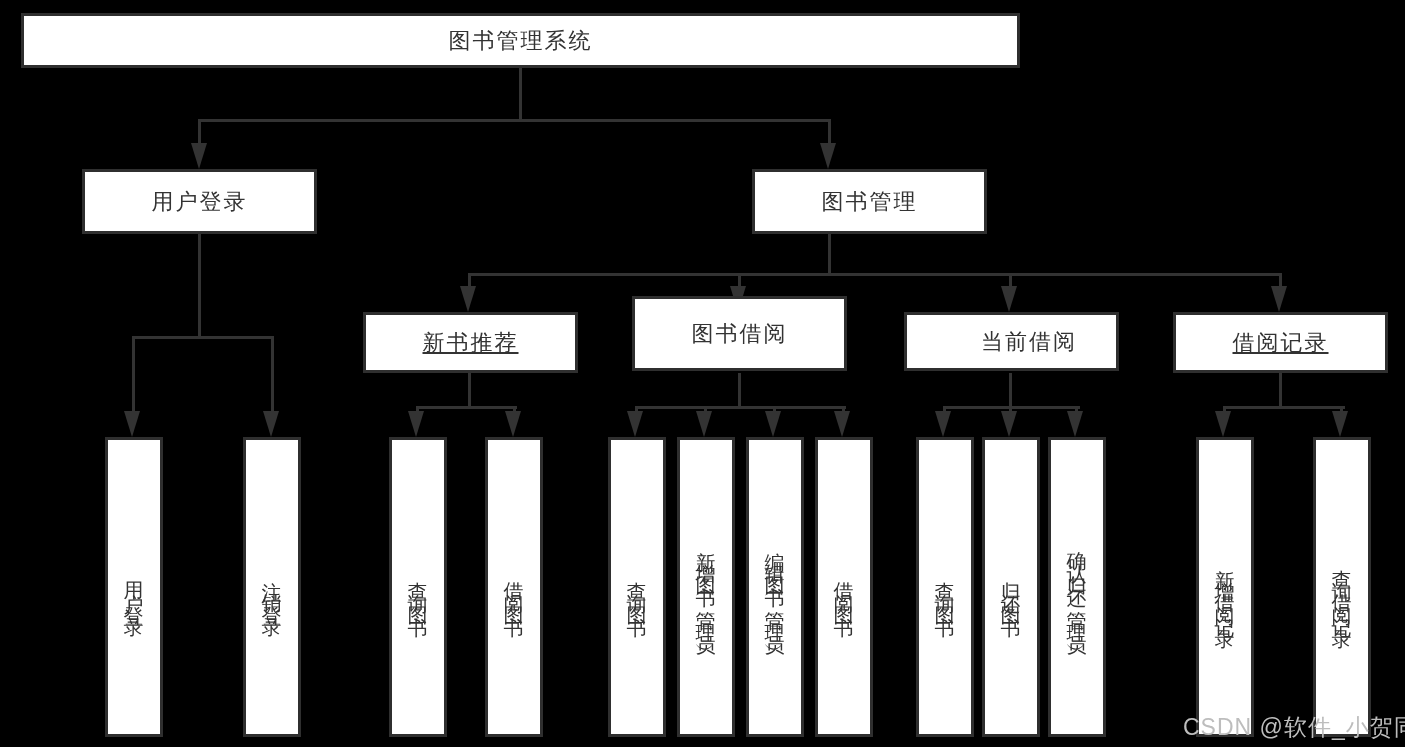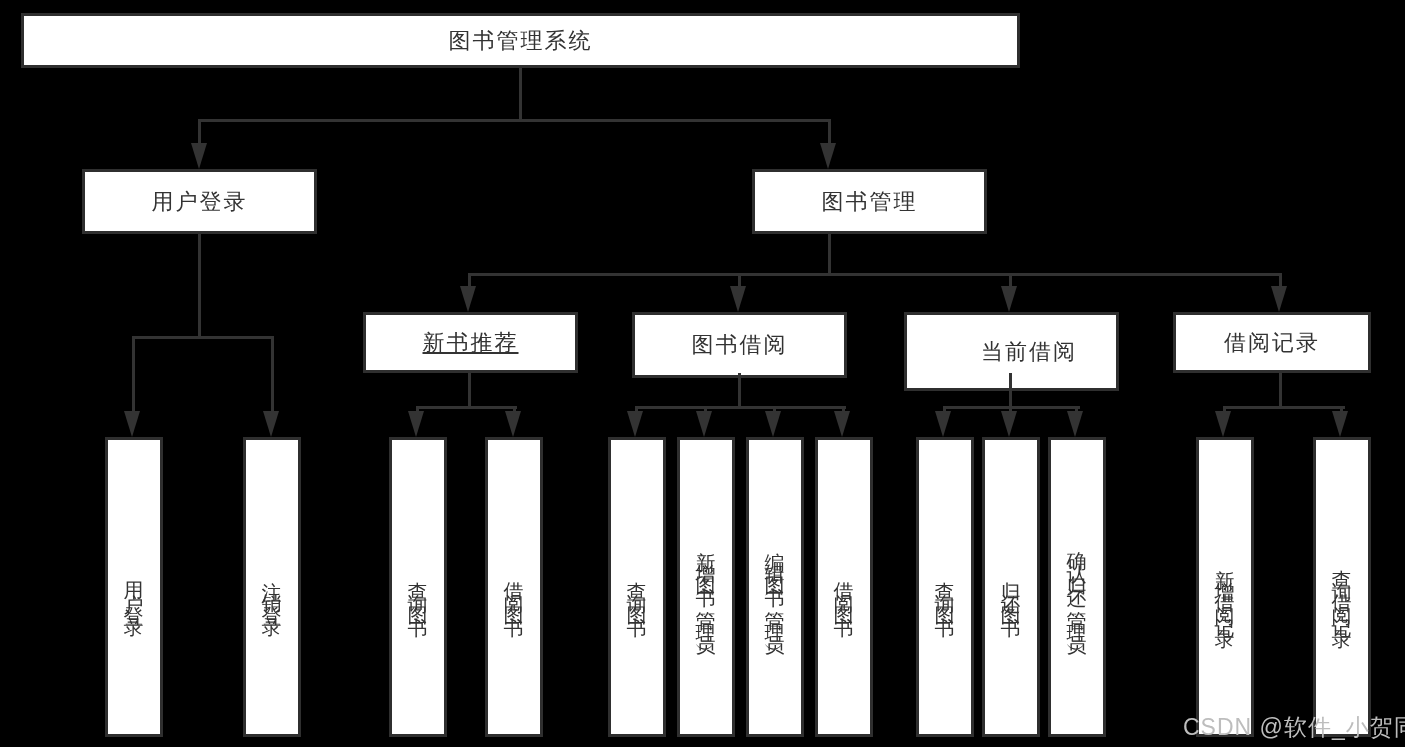--- a/index.html
+++ b/index.html
@@ -59,23 +59,23 @@
   <div class="vl" style="left:468px;top:273px;height:13px;"></div>
   <div class="arrow" style="left:460px;top:286px;"></div>
   <div class="vl" style="left:738px;top:273px;height:13px;"></div>
   <div class="arrow" style="left:730px;top:286px;"></div>
   <div class="vl" style="left:1009px;top:273px;height:13px;"></div>
   <div class="arrow" style="left:1001px;top:286px;"></div>
   <div class="vl" style="left:1279px;top:273px;height:13px;"></div>
   <div class="arrow" style="left:1271px;top:286px;"></div>
 
   <div class="box" style="left:363px;top:312px;width:215px;height:61px;text-decoration:underline;">新书推荐</div>
-  <div class="box" style="left:632px;top:312px;width:215px;height:66px;">图书借阅</div>
-  <div class="box" style="left:904px;top:312px;width:215px;height:79px;padding-left:35px;">当前借阅</div>
-  <div class="box" style="left:1173px;top:312px;width:198px;height:61px;">借阅记录</div>
+  <div class="box" style="left:632px;top:296px;width:215px;height:75px;">图书借阅</div>
+  <div class="box" style="left:904px;top:312px;width:215px;height:59px;padding-left:35px;">当前借阅</div>
+  <div class="box" style="left:1173px;top:312px;width:215px;height:61px;text-decoration:underline;">借阅记录</div>
 
   <div class="vl" style="left:468px;top:373px;height:33px;"></div>
   <div class="hl" style="left:416px;top:406px;width:101px;"></div>
   <div class="vl" style="left:416px;top:406px;height:7px;"></div>
   <div class="arrow" style="left:408px;top:411px;"></div>
   <div class="vl" style="left:513px;top:406px;height:7px;"></div>
   <div class="arrow" style="left:505px;top:411px;"></div>
 
   <div class="vl" style="left:738px;top:373px;height:33px;"></div>
   <div class="hl" style="left:635px;top:406px;width:211px;"></div>

